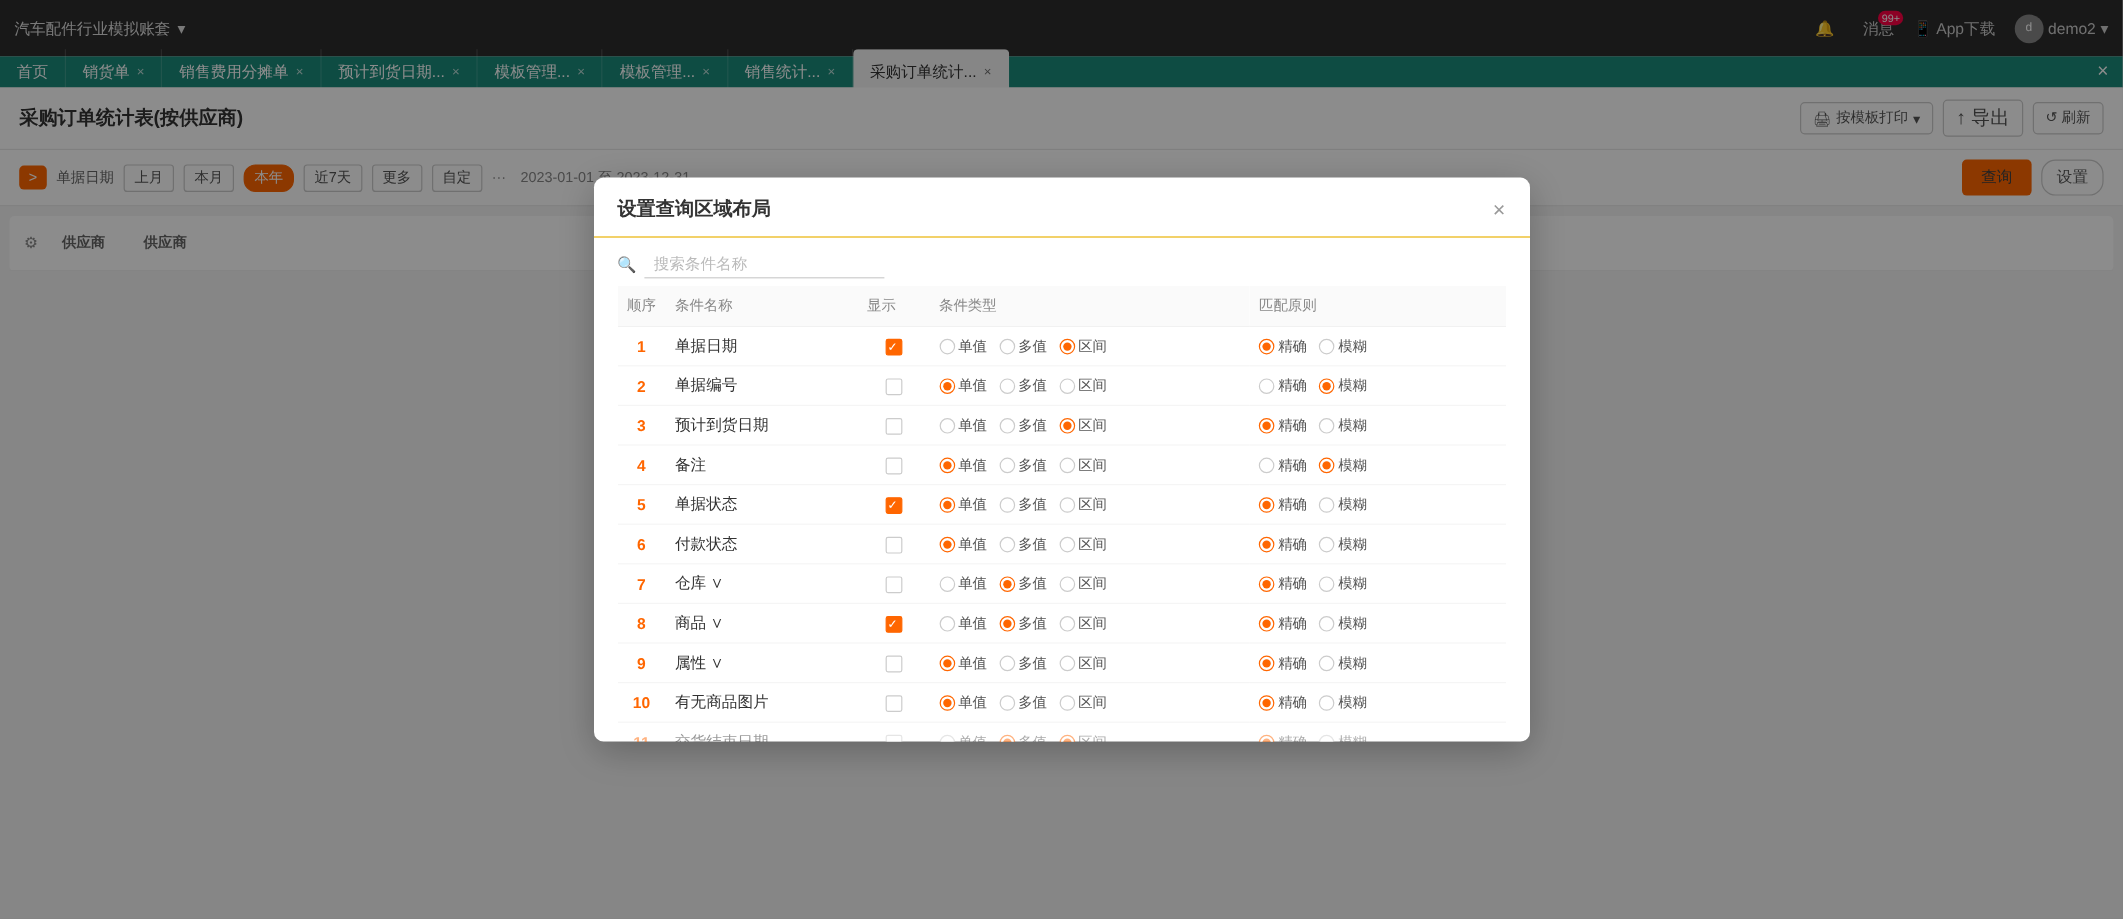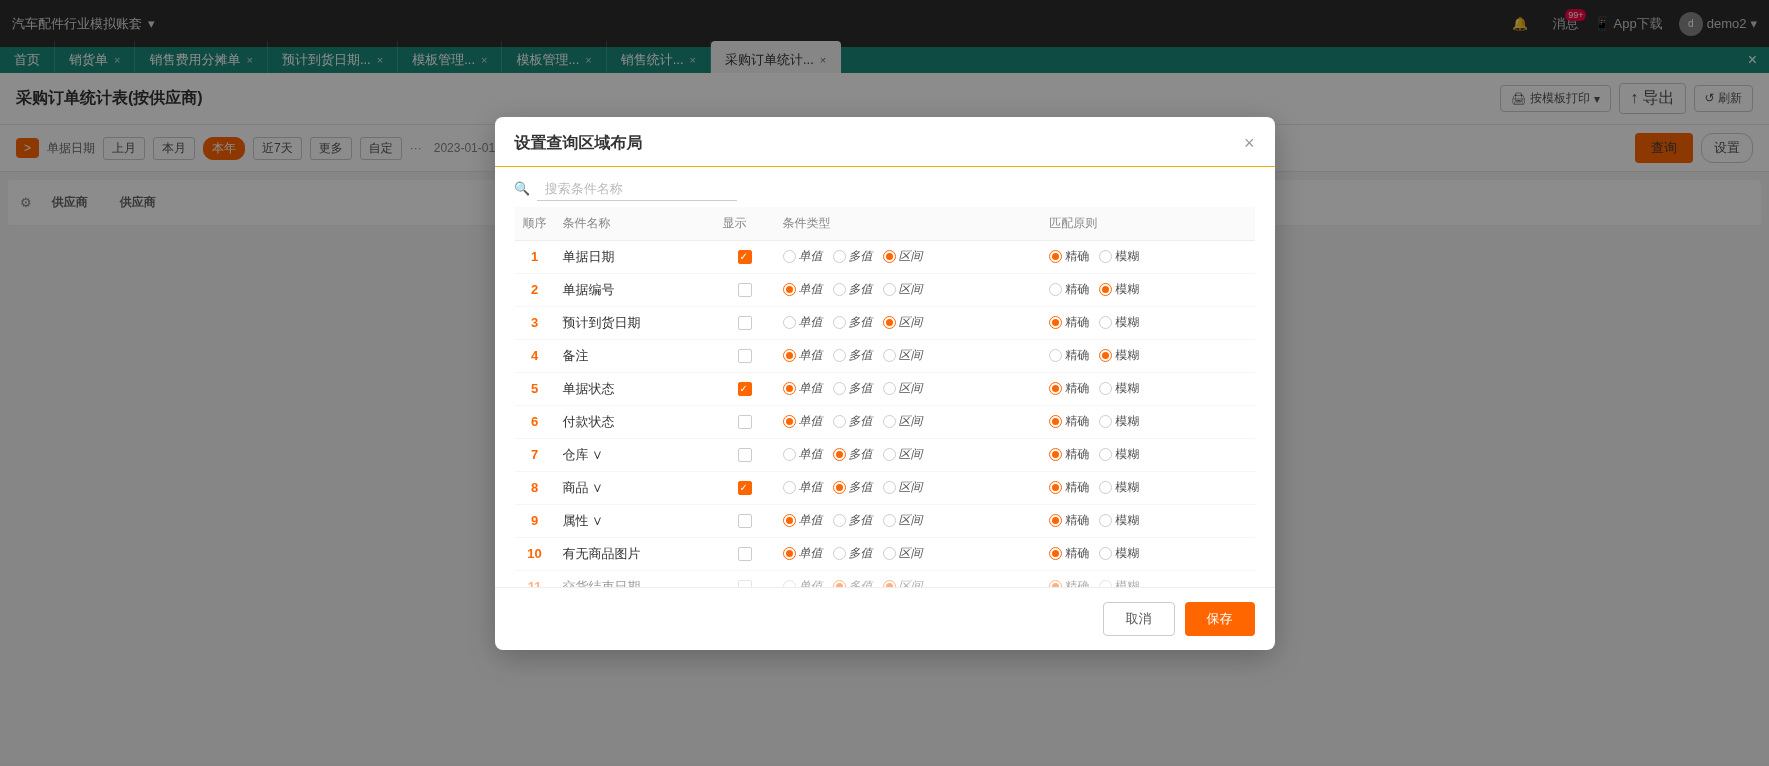--- a/index.html
+++ b/index.html
@@ -210,21 +210,21 @@
     }
     .modal-table tbody td {
       padding: 7px 8px;
       font-size: 13px;
       color: #333;
       vertical-align: middle;
     }
     .td-num { color: #f60; font-weight: bold; text-align: center; width: 40px; }
     .td-name { min-width: 120px; }
     .td-check { text-align: center; width: 60px; }
-    .td-type { min-width: 200px; font-style: italic; }
+    .td-type { min-width: 200px; }
     .td-match { min-width: 160px; }
 
     
     .cb {
       width: 14px; height: 14px;
       border: 1px solid #ccc;
       border-radius: 2px;
       display: inline-block;
       cursor: pointer;
       position: relative;
@@ -797,20 +797,16 @@
                       <span class="radio-dot"></span>
                       <span>模糊</span>
                     </span>
                   </div>
                 </td>
               </tr>
             </tbody>
         </table>
       </div>
 
-      <div class="modal-footer">
-        <button class="btn-cancel">取消</button>
-        <button class="btn-save">保存</button>
-      </div>
     </div>
   </div>
 
 </div>
 
 </body></html>

